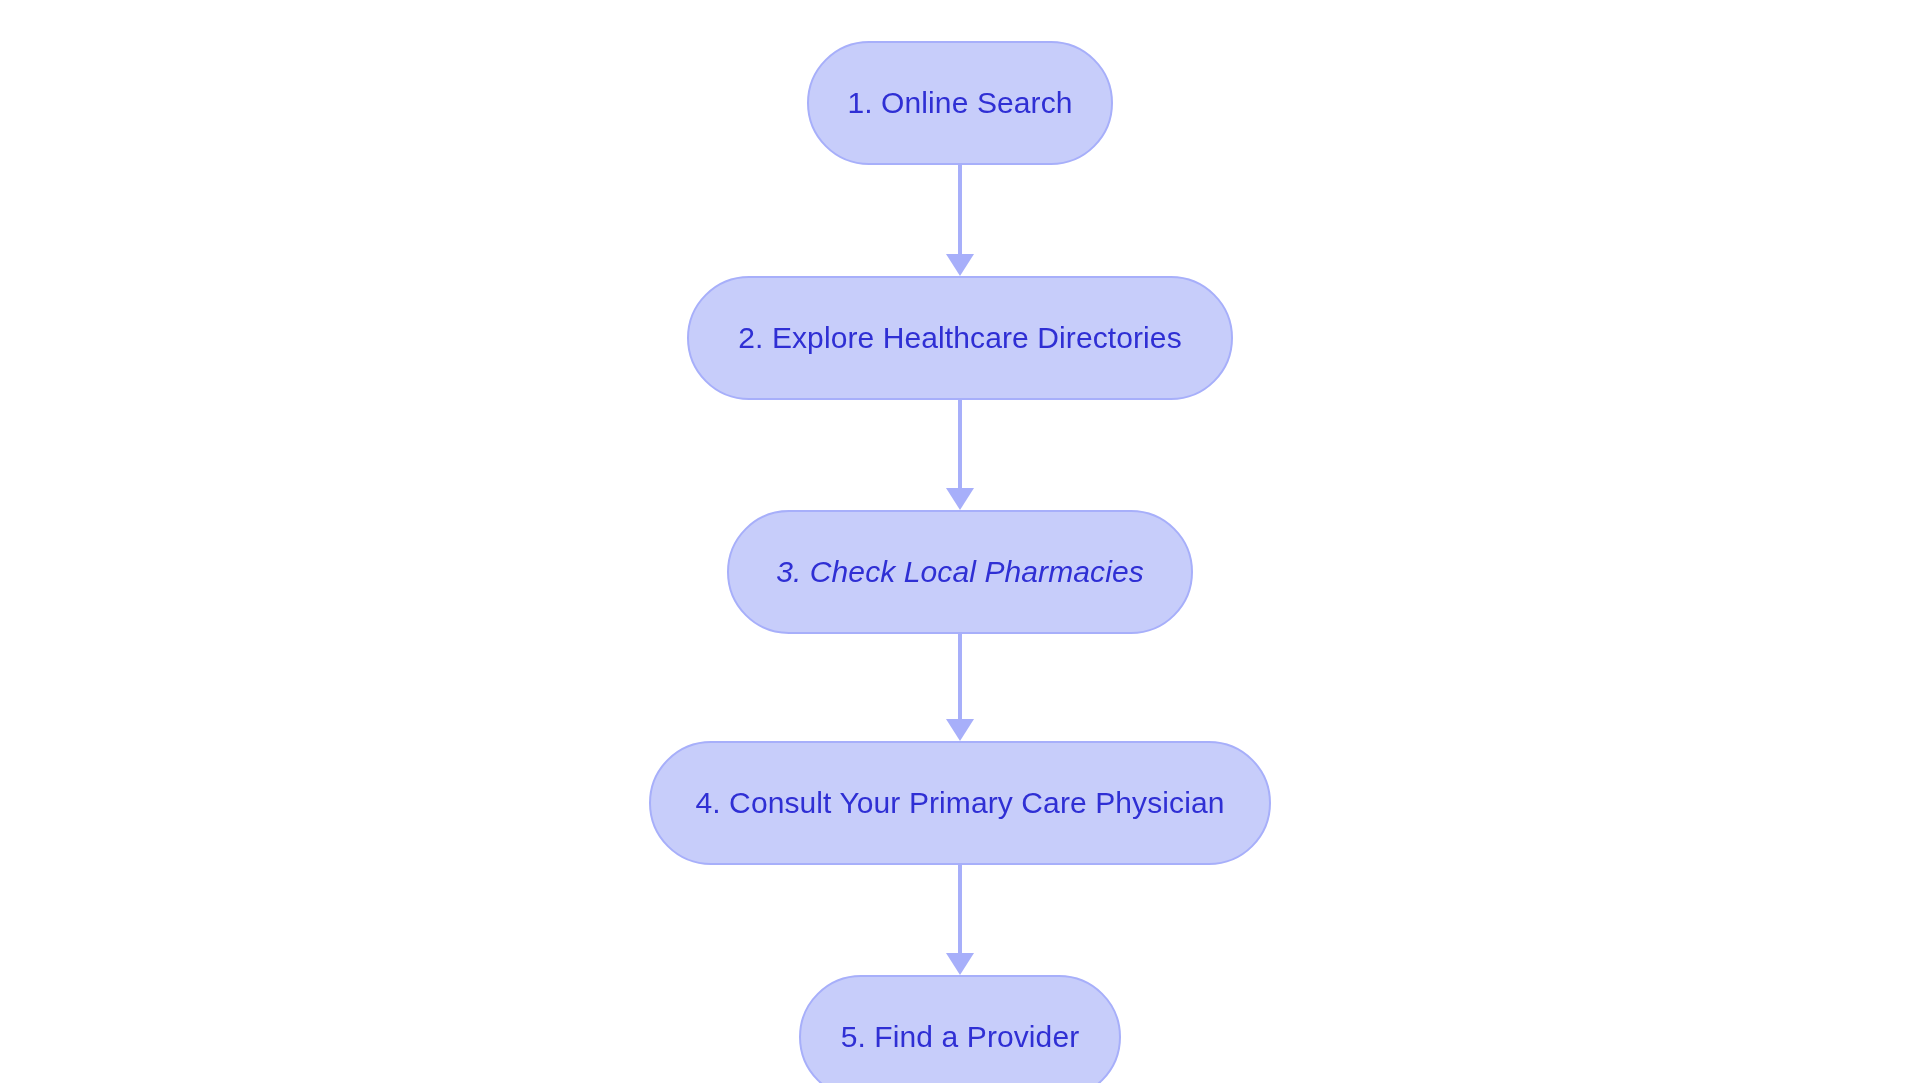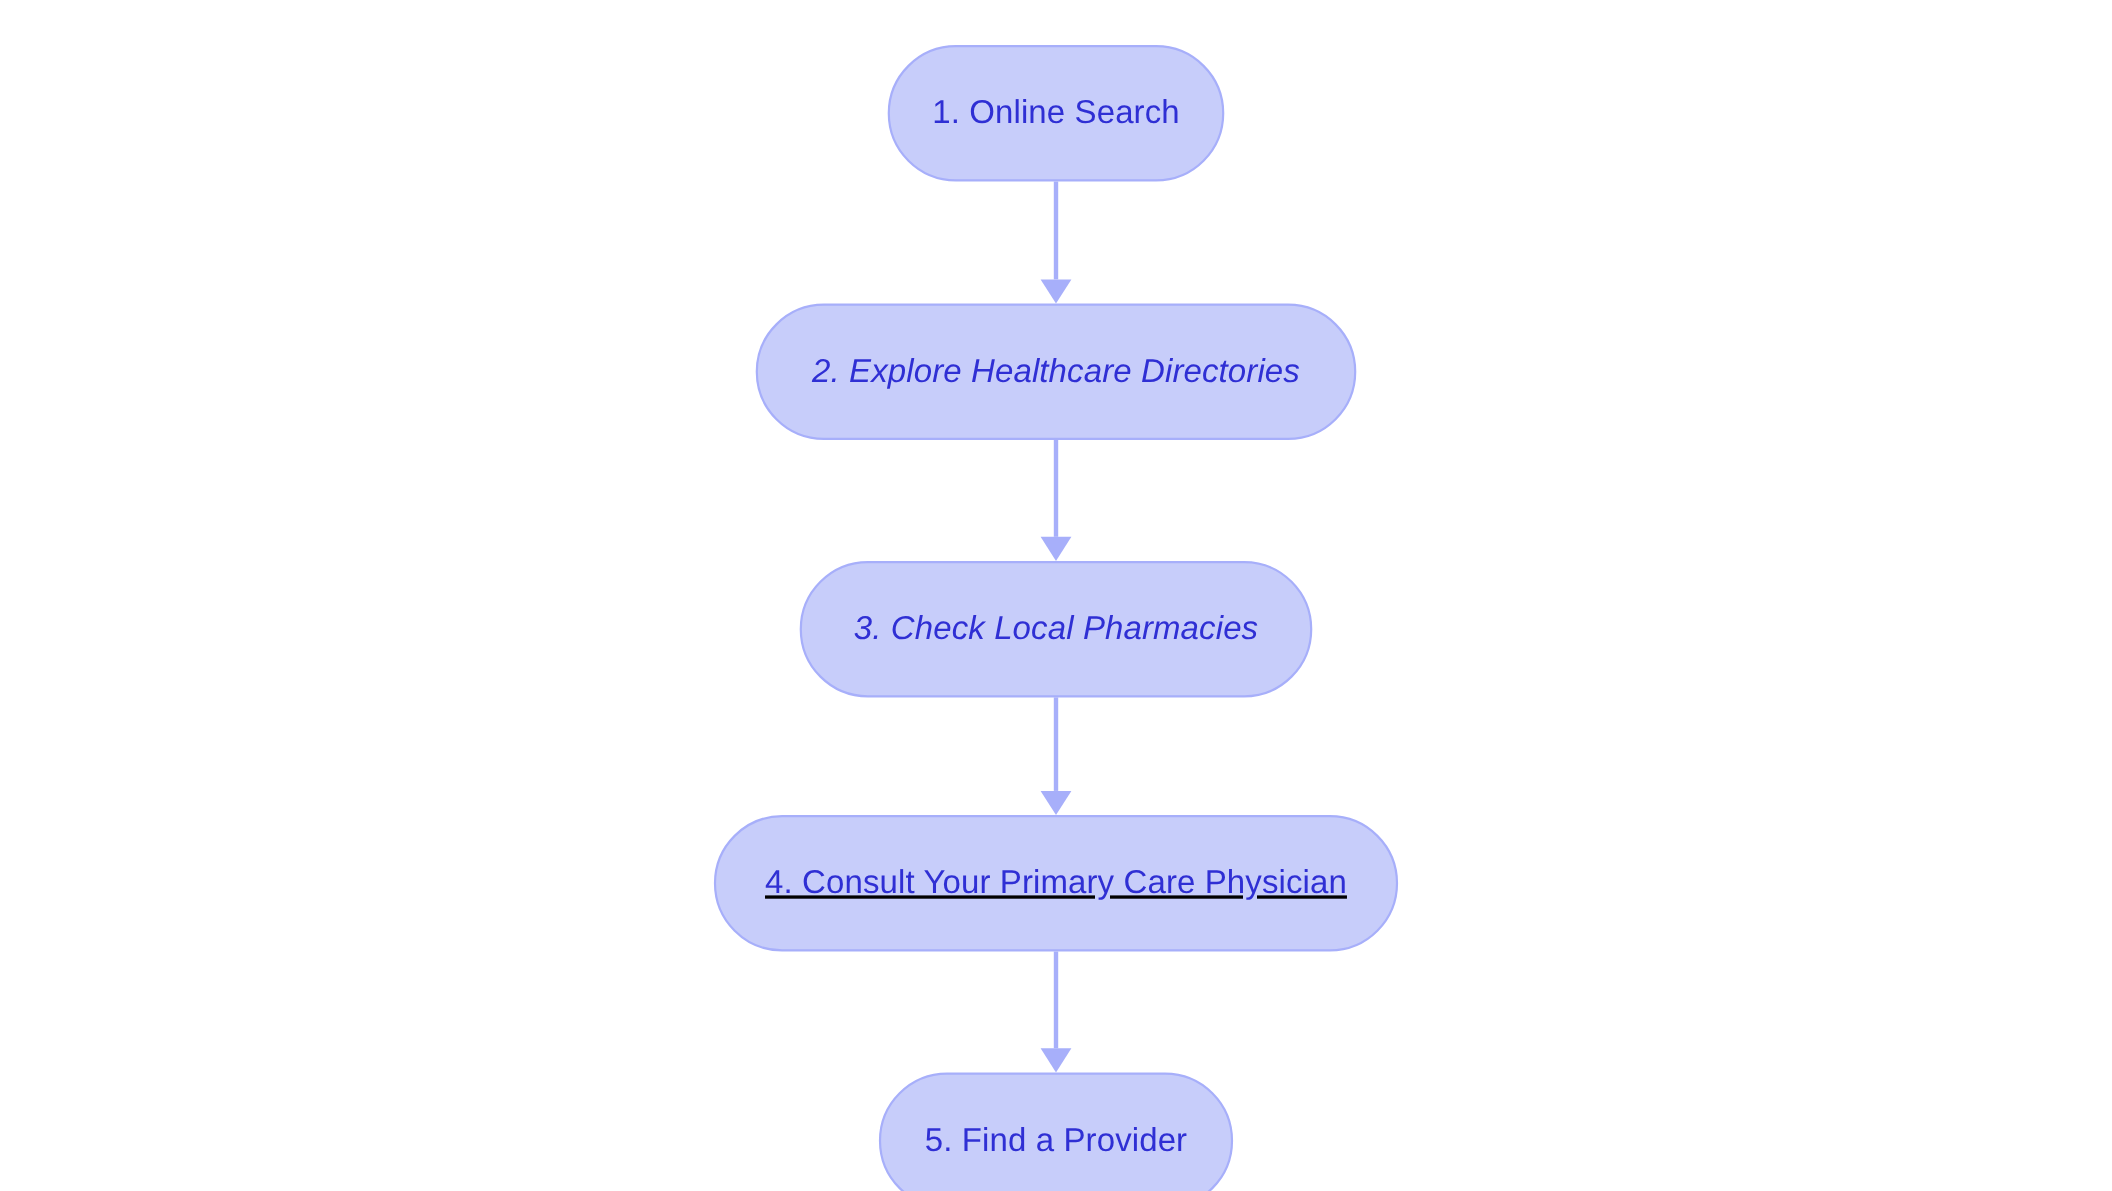--- a/index.html
+++ b/index.html
@@ -52,23 +52,23 @@
     color: #2f2fd4;
     font-size: 30px;
     line-height: 1;
     font-weight: 400;
     letter-spacing: 0.1px;
     white-space: nowrap;
     font-family: "Liberation Sans", sans-serif;
   }
 
   .node-1 { width: 306px; }
-  .node-2 { width: 546px; font-style: italic; }
+  .node-2 { width: 546px; }
   .node-3 { width: 466px; font-style: italic; }
-  .node-4 { width: 622px; text-decoration: underline; }
+  .node-4 { width: 622px; }
   .node-5 { width: 322px; justify-content: center; }
 
   .connector {
     position: relative;
     width: 30px;
     flex: 0 0 auto;
     display: flex;
     flex-direction: column;
     align-items: center;
   }

